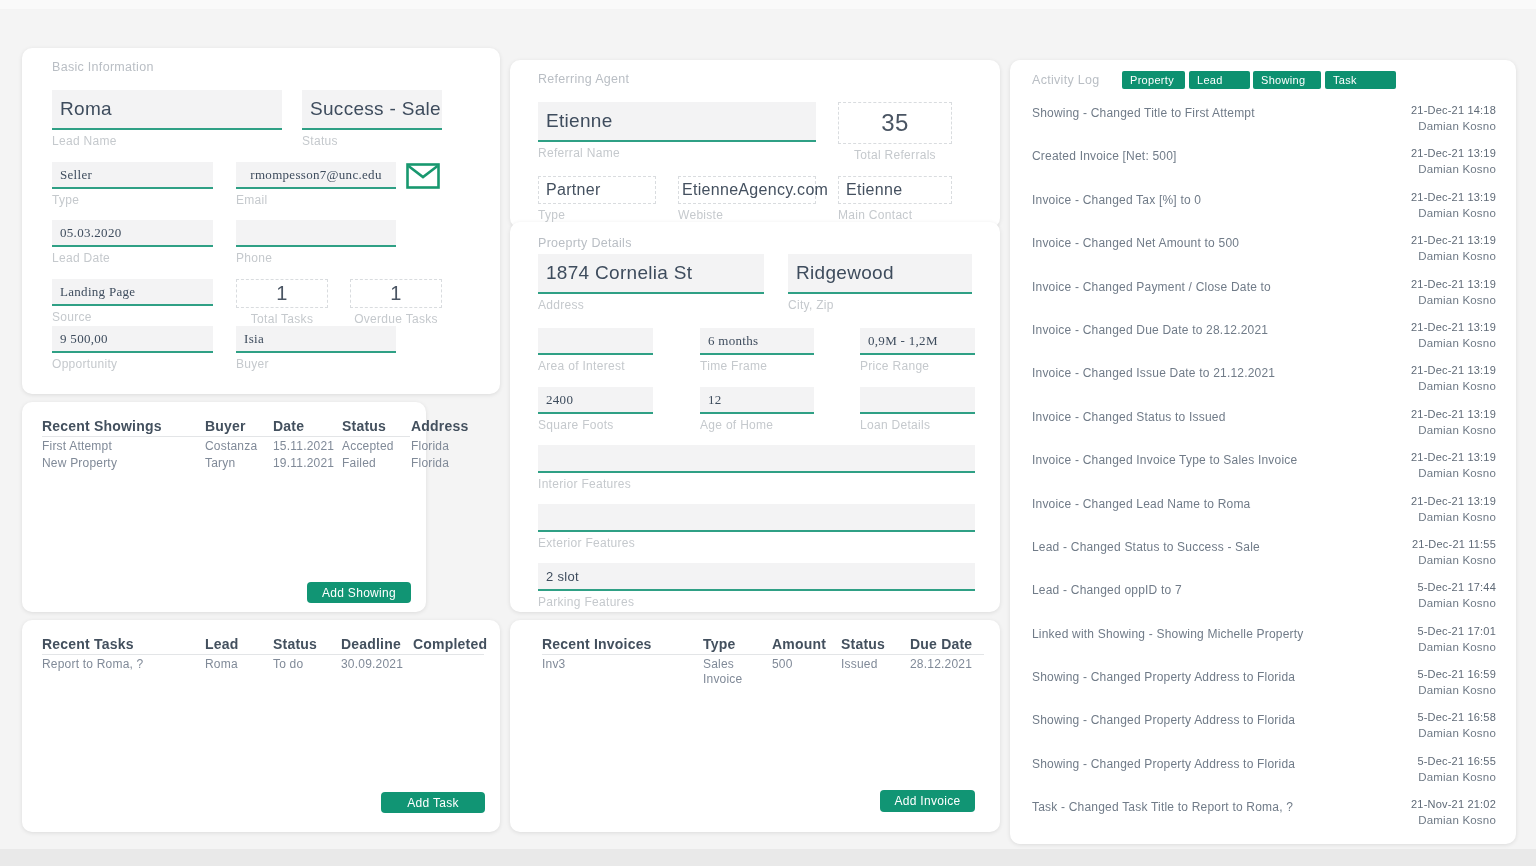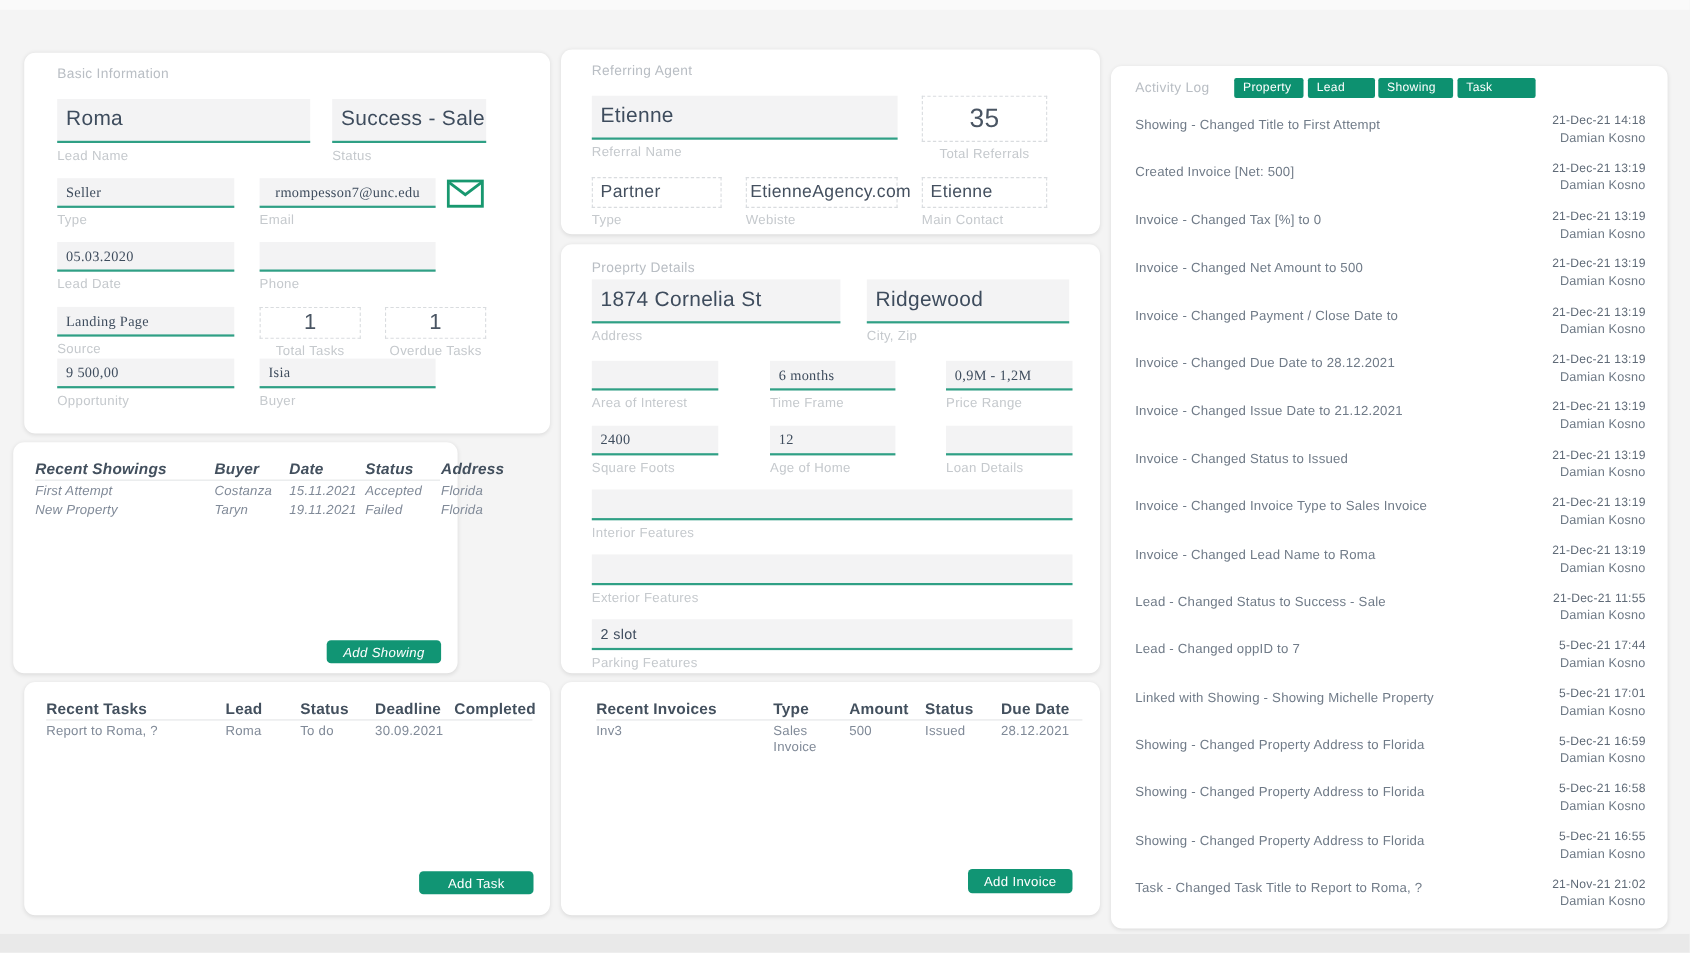--- a/index.html
+++ b/index.html
@@ -134,21 +134,21 @@
       <div class="box sm">9 500,00</div>
       <div class="flabel">Opportunity</div>
     </div>
     <div class="field" style="width:160px;margin-left:23px;">
       <div class="box sm">Isia</div>
       <div class="flabel">Buyer</div>
     </div>
   </div>
 </div>
 
-<div class="card" style="left:12px;top:402px;width:404px;height:210px;padding:16px 16px 0 20px;font-style:italic;">
+<div class="card" style="left:22px;top:402px;width:404px;height:210px;padding:16px 16px 0 20px;">
   <div class="trow cols-show thead">
     <div class="th">Recent Showings</div>
     <div class="th">Buyer</div>
     <div class="th">Date</div>
     <div class="th">Status</div>
     <div class="th">Address</div>
   </div>
   <div class="tbody">
       <div class="trow cols-show">
       <div class="td">First Attempt</div>
@@ -181,21 +181,21 @@
       <div class="td">Report to Roma, ?</div>
       <div class="td">Roma</div>
       <div class="td">To do</div>
       <div class="td">30.09.2021</div>
       <div class="td"></div>
     </div>
     </div>
   <div class="btn" style="right:15px;bottom:19px;width:104px;height:21px;">Add Task</div>
 </div>
 
-<div class="card" style="left:510px;top:45px;width:490px;height:168px;padding:12px 13px 0 28px;">
+<div class="card" style="left:510px;top:60px;width:490px;height:168px;padding:12px 13px 0 28px;">
   <div class="panel-title">Referring Agent</div>
 
   <div class="frow" style="margin-top:16px;">
     <div class="field" style="width:278px;">
       <div class="box lg">Etienne</div>
       <div class="flabel">Referral Name</div>
     </div>
     <div class="field" style="width:114px;margin-left:22px;">
       <div class="dashedbox counter-lg">35</div>
       <div class="flabel center">Total Referrals</div>

